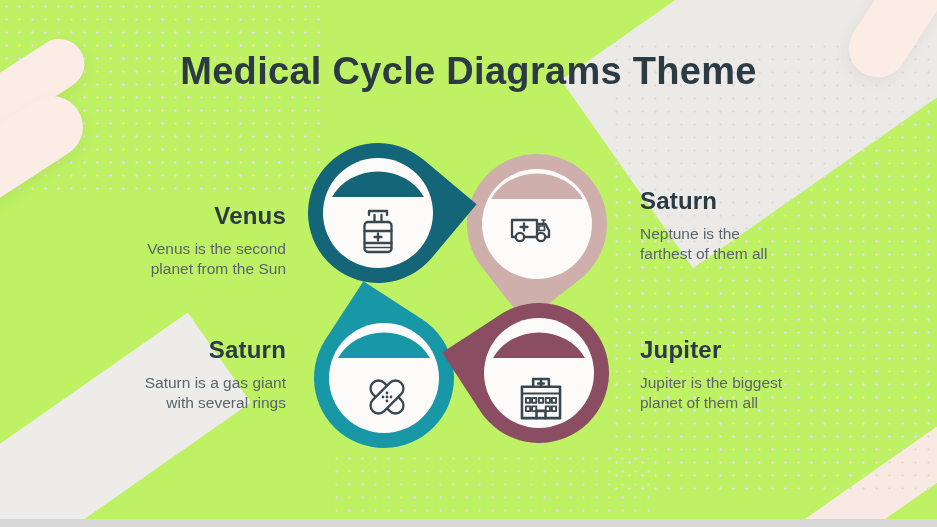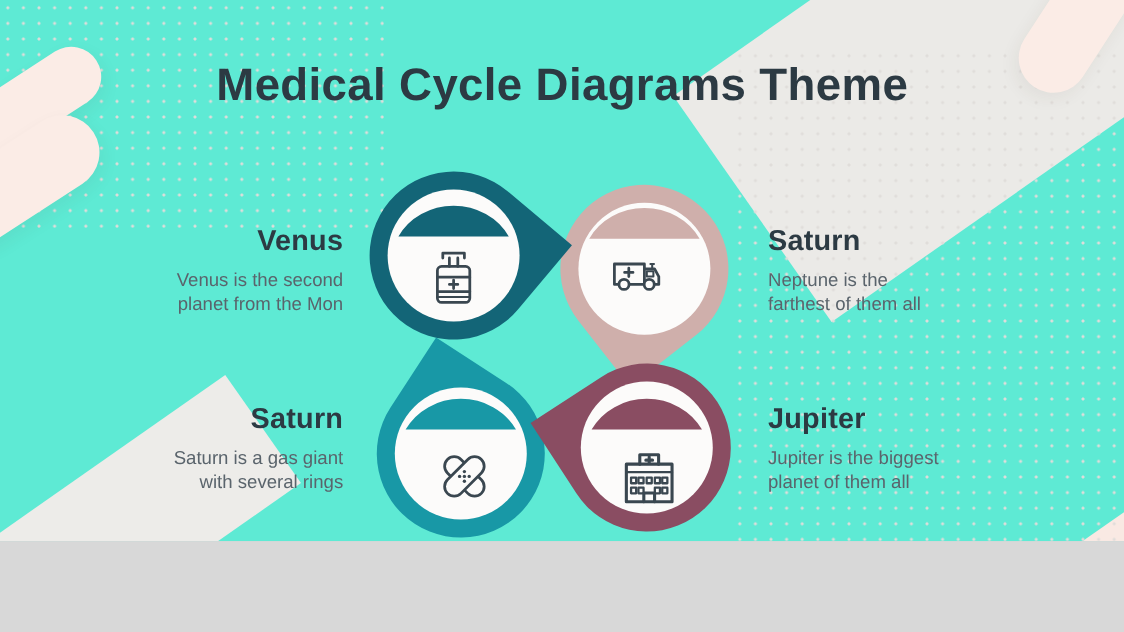--- a/index.html
+++ b/index.html
@@ -1,18 +1,18 @@
 <!DOCTYPE html>
 <html><head>
 <meta charset="utf-8">
 <style>
   html,body{margin:0;padding:0;background:#d8d8d8;}
   .slide{
-    position:relative;width:937px;height:451px;overflow:hidden;
-    background:#5eead4;font-family:"Liberation Sans",sans-serif;
+    position:relative;width:937px;height:519px;overflow:hidden;
+    background:#bef264;font-family:"Liberation Sans",sans-serif;
   }
   .dots{position:absolute;background-image:radial-gradient(circle,#e0ddda 1.15px,transparent 1.4px);background-size:13px 13px;}
   .finger{position:absolute;background:#fbece6;box-shadow:0 6px 14px rgba(60,50,40,.06);}
   .band{position:absolute;}
   .title{
     position:absolute;left:0;right:0;top:50px;text-align:center;
     font-size:38px;font-weight:bold;color:#2c3a43;letter-spacing:.3px;
   }
   .node-text{position:absolute;width:230px;}
   .node-text.align-right{text-align:right;}
@@ -124,24 +124,24 @@
         <rect class="thin" x="4.2" y="0" width="3.8" height="4.2"></rect>
         <rect class="thin" x="9.7" y="0" width="3.8" height="4.2"></rect>
         <rect class="thin" x="4.2" y="7.5" width="3.8" height="4.2"></rect>
         <rect class="thin" x="9.7" y="7.5" width="3.8" height="4.2"></rect>
         <rect class="thin" x="-1.9" y="0" width="3.8" height="4.2"></rect>
         <path d="M -4,18 v-6.5 h8 v6.5"></path>
       </g>
     </g>
   </svg>
 
-  <div class="node-text align-right" style="right:651px;top:187px;">
+  <div class="node-text align-right" style="right:651px;top:202px;">
     <h2>Venus</h2>
     <p>Venus is the second
-planet from the Mon</p>
+planet from the Sun</p>
   </div>
 
   <div class="node-text" style="left:640px;top:187px;">
     <h2>Saturn</h2>
     <p>Neptune is the
 farthest of them all</p>
   </div>
 
   <div class="node-text" style="left:640px;top:336px;">
     <h2>Jupiter</h2>

